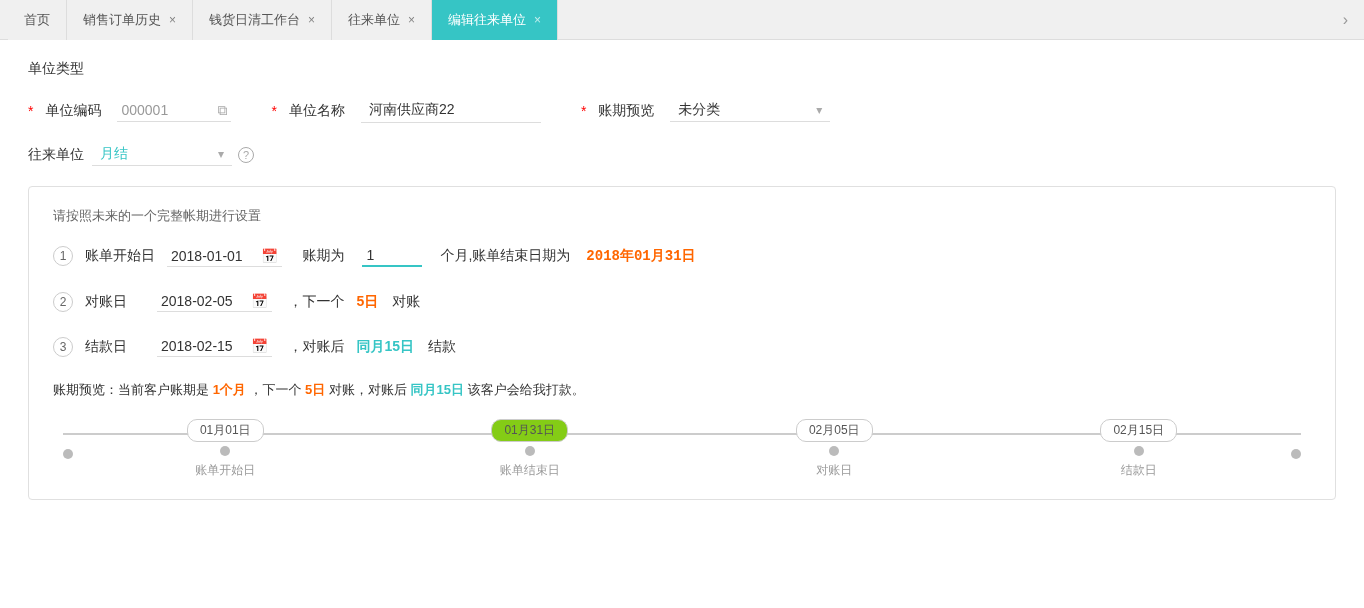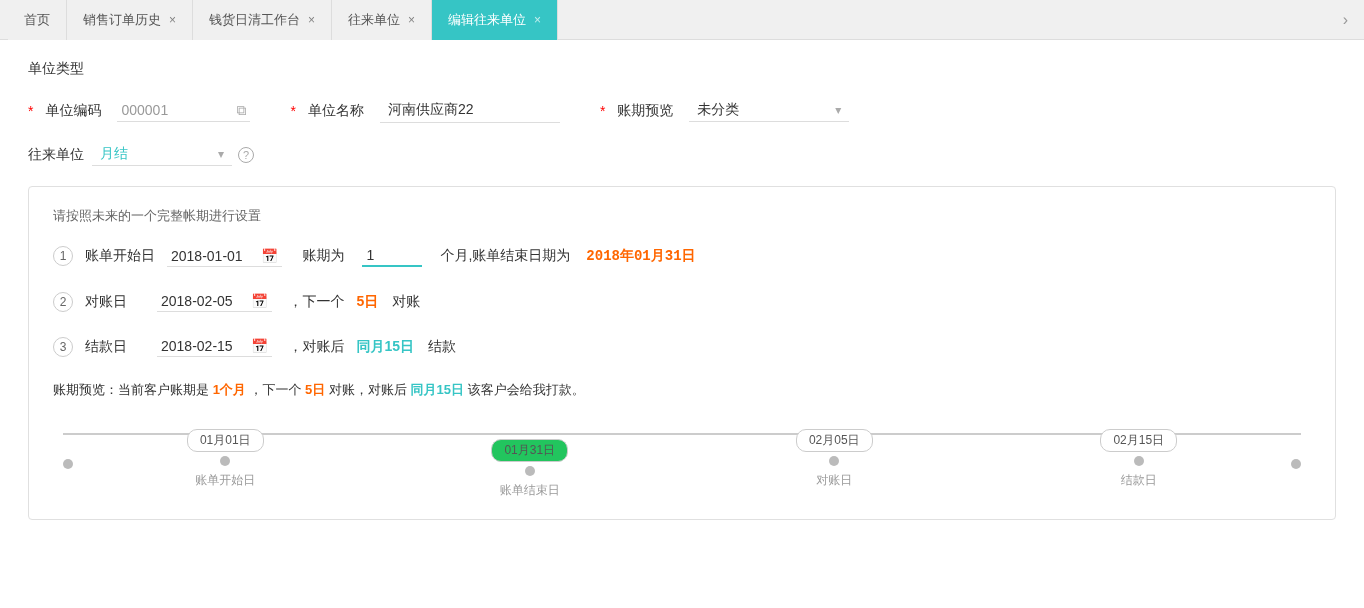--- a/index.html
+++ b/index.html
@@ -278,21 +278,21 @@
 
   <div class="form-row">
     <span class="form-label">单位类型</span>
   </div>
 
   <div class="form-row" style="gap: 40px;">
     <div style="display:flex;align-items:center;gap:8px;">
       <span class="required-star">*</span>
       <span class="form-label">单位编码</span>
       <div class="field-with-icon">
-        <input type="text" style="width: 115px; color: rgb(153, 153, 153);" value="000001">
+        <input type="text" style="width: 96px; color: rgb(153, 153, 153);" value="000001">
         <span class="field-icon">⧉</span>
       </div>
     </div>
     <div style="display:flex;align-items:center;gap:8px;">
       <span class="required-star">*</span>
       <span class="form-label">单位名称</span>
       <input type="text" class="input-field" style="width: 180px;" value="河南供应商22">
     </div>
     <div style="display:flex;align-items:center;gap:8px;">
       <span class="required-star">*</span>
@@ -378,21 +378,21 @@
             <div style="width:10px;height:10px;border-radius:50%;background:#bbb;position:relative;z-index:2;"></div>
           </div>
 
           <div style="display:flex;flex-direction:column;align-items:center;flex:1;">
             <div style="border:1px solid #ccc;border-radius:10px;padding:2px 12px;font-size:12px;color:#555;background:#fff;margin-bottom:4px;position:relative;z-index:2;">01月01日</div>
             <div style="width:10px;height:10px;border-radius:50%;background:#bbb;position:relative;z-index:2;"></div>
             <div style="font-size:12px;color:#999;margin-top:6px;">账单开始日</div>
           </div>
 
           <div style="display:flex;flex-direction:column;align-items:center;flex:1;">
-            <div style="border:1px solid #ccc;border-radius:10px;padding:2px 12px;font-size:12px;color:#555;background:#22c55e;margin-bottom:4px;position:relative;z-index:2;margin-top:20px;">01月31日</div>
+            <div style="border:1px solid #ccc;border-radius:10px;padding:2px 12px;font-size:12px;color:#555;background:#84cc16;margin-bottom:4px;position:relative;z-index:2;">01月31日</div>
             <div style="width:10px;height:10px;border-radius:50%;background:#bbb;position:relative;z-index:2;"></div>
             <div style="font-size:12px;color:#999;margin-top:6px;">账单结束日</div>
           </div>
 
           <div style="display:flex;flex-direction:column;align-items:center;flex:1;">
             <div style="border:1px solid #ccc;border-radius:10px;padding:2px 12px;font-size:12px;color:#555;background:#fff;margin-bottom:4px;position:relative;z-index:2;">02月05日</div>
             <div style="width:10px;height:10px;border-radius:50%;background:#bbb;position:relative;z-index:2;"></div>
             <div style="font-size:12px;color:#999;margin-top:6px;">对账日</div>
           </div>
 

